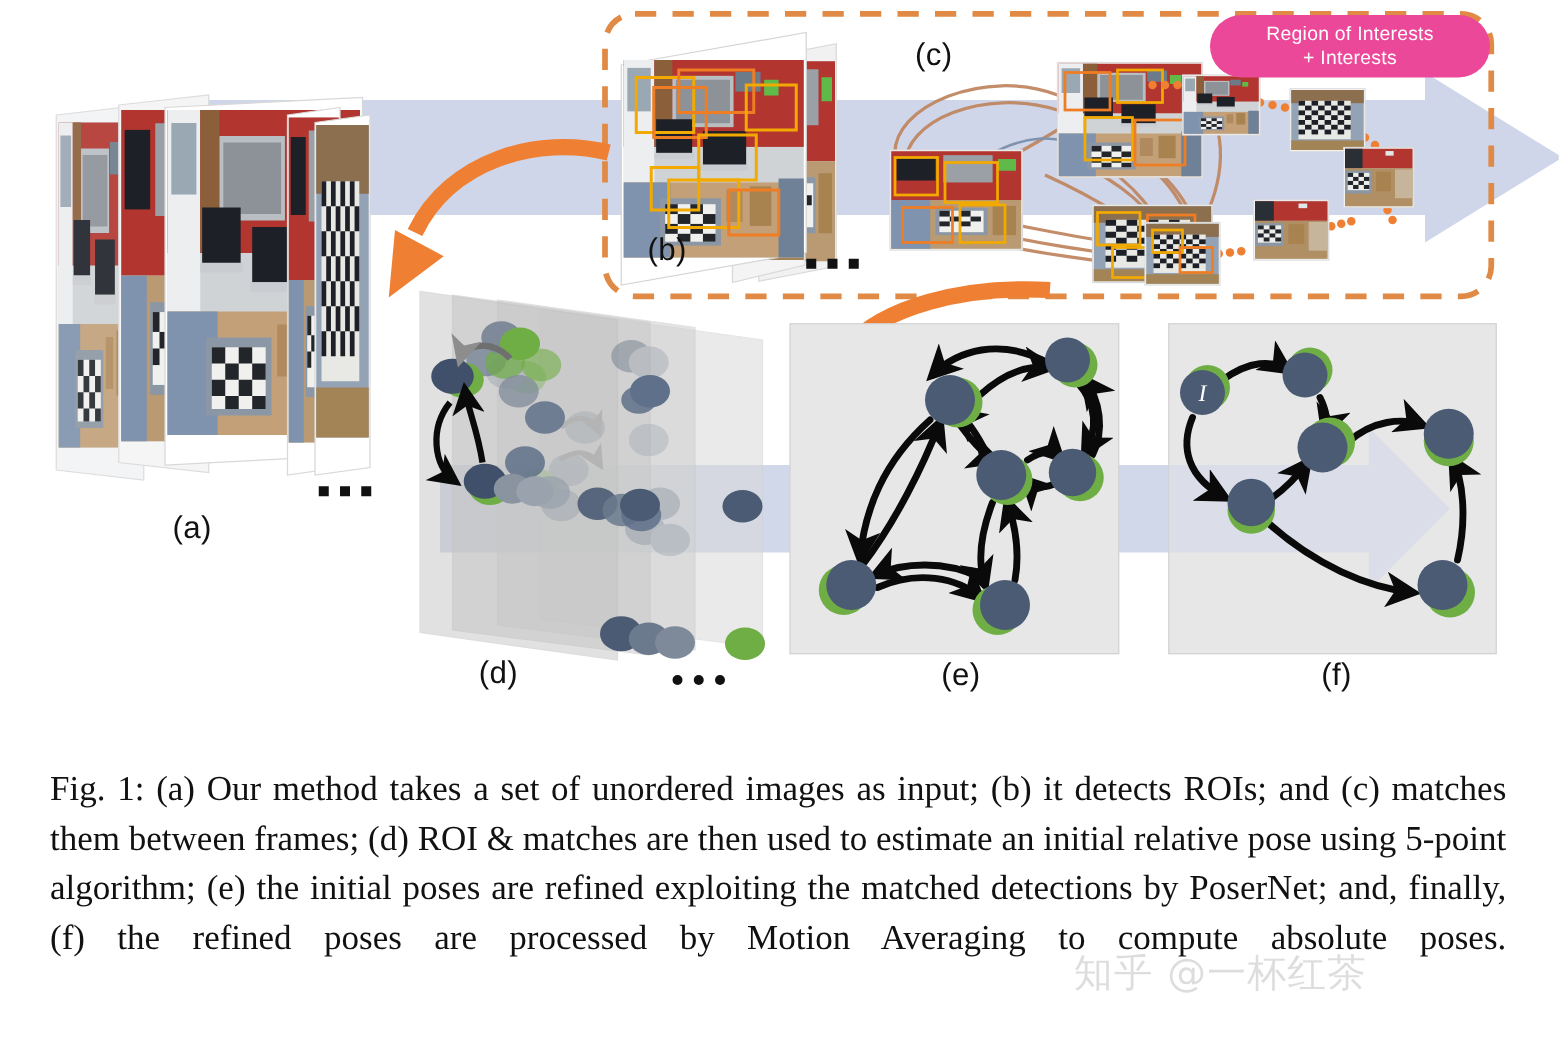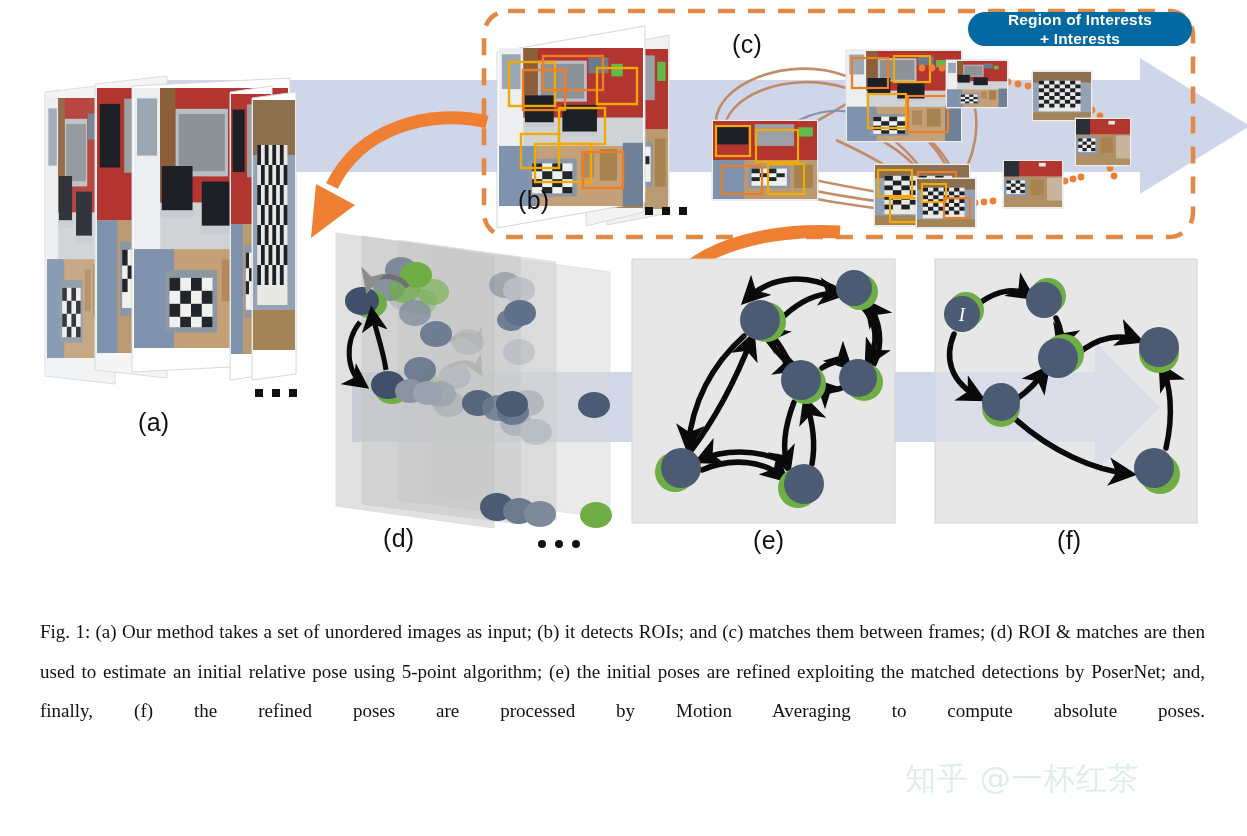--- a/index.html
+++ b/index.html
@@ -6,34 +6,34 @@
   body{width:1247px;height:836px;position:relative;overflow:hidden;
        font-family:"Liberation Sans",sans-serif;}
   .fig{position:absolute;left:0;top:0;width:1247px;height:836px;}
   svg.layer{position:absolute;left:0;top:0;width:1247px;height:836px;overflow:visible;}
 
   
   .plabel{position:absolute;font-family:"Liberation Sans",sans-serif;
           font-size:25px;color:#111;letter-spacing:.3px;}
 
   
-  .badge{position:absolute;left:968px;top:12px;width:224px;height:34px;
-         background:#0369a1;border-radius:26px;color:#fff;font-weight:bold;
+  .badge{position:absolute;left:968px;top:12px;width:224px;height:50px;
+         background:#ec4899;border-radius:26px;color:#fff;font-weight:normal;
          font-size:15.5px;line-height:19px;display:flex;flex-direction:column;
          align-items:center;justify-content:center;text-align:center;
          letter-spacing:.2px;}
 
   
   .caption{position:absolute;left:40px;top:612px;width:1165px;
-           font-family:"Liberation Serif",serif;font-size:19px;
+           font-family:"Liberation Serif",serif;font-size:28px;
            line-height:39.6px;color:#111;text-align:justify;
            text-align-last:justify;}
 
   
-  .wm{position:absolute;left:905px;top:758px;font-size:31px;color:#15803d;
+  .wm{position:absolute;left:859px;top:758px;font-size:31px;color:#000000;
       opacity:.13;font-family:"DejaVu Sans",sans-serif;white-space:nowrap;
       letter-spacing:1px;}
 
   
   .dots{position:absolute;display:flex;gap:9px;}
   .dots i{display:block;width:8px;height:8px;background:#111;}
   .dots.round i{border-radius:50%;}
 </style>
 </head>
 <body>

